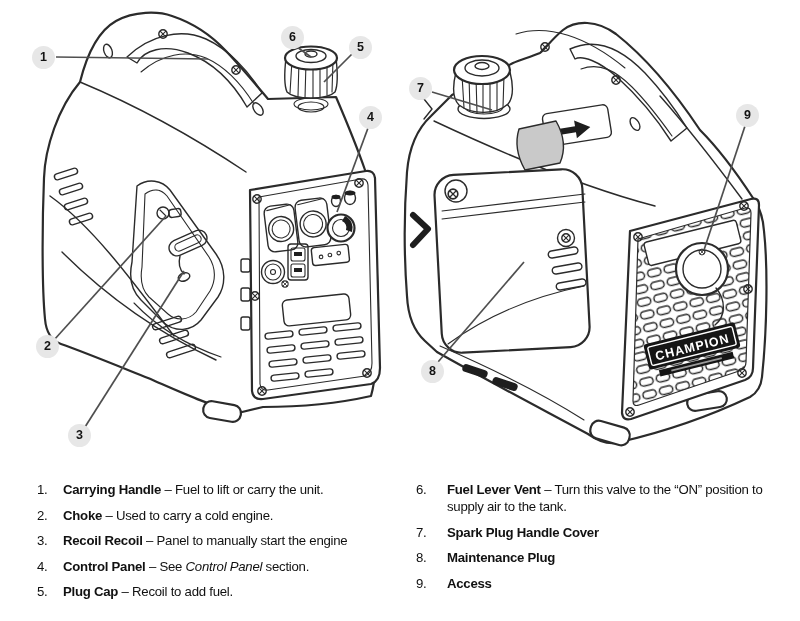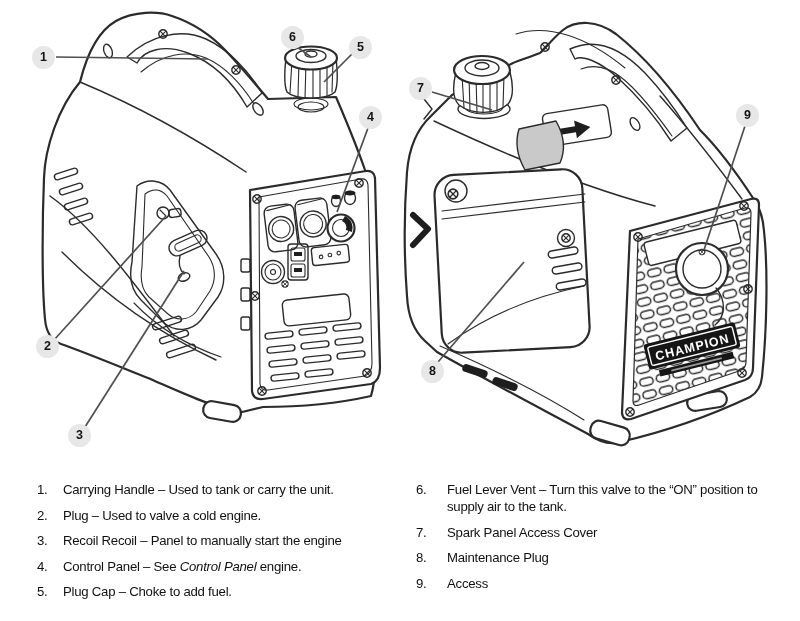--- a/index.html
+++ b/index.html
@@ -20,21 +20,21 @@
       text-align:center;font-weight:bold;font-size:12.5px;line-height:23px;color:#141414;}
   
   .col{position:absolute;top:481px;}
   .colL{left:37px;width:360px;}
   .colR{left:416px;width:368px;}
   .li{display:flex;margin-bottom:8.5px;font-size:13.2px;line-height:17px;letter-spacing:-0.25px;}
   .num{flex:0 0 26px;}
   .colR .num{flex:0 0 31px;}
   .txt{flex:1 1 auto;}
   .colR .txt{max-width:335px;}
-  .txt b{font-weight:400;}
+  .txt b{font-weight:700;}
   .txt i{font-style:italic;}
 </style>
 </head>
 <body>
 
 <div class="page">
 
   <div class="diagram">
     <svg width="800" height="478" viewBox="0 0 800 478">
       <defs>
@@ -323,48 +323,48 @@
     <div class="co" style="left:349px;top:36px">5</div>
     <div class="co" style="left:281px;top:26px">6</div>
     <div class="co" style="left:409px;top:77px">7</div>
     <div class="co" style="left:421px;top:360px">8</div>
     <div class="co" style="left:736px;top:104px">9</div>
   </div>
 
   <div class="col colL">
     <div class="li">
       <span class="num">1.</span>
-      <span class="txt"><b>Carrying Handle</b><span> – </span><span>Used to tank or carry the unit.</span></span>
+      <span class="txt"><b>Carrying Handle</b><span> – </span><span>Fuel to lift or carry the unit.</span></span>
     </div>
     <div class="li">
       <span class="num">2.</span>
-      <span class="txt"><b>Plug</b><span> – </span><span>Used to valve a cold engine.</span></span>
+      <span class="txt"><b>Choke</b><span> – </span><span>Used to carry a cold engine.</span></span>
     </div>
     <div class="li">
       <span class="num">3.</span>
       <span class="txt"><b>Recoil Recoil</b><span> – </span><span>Panel to manually start the engine</span></span>
     </div>
     <div class="li">
       <span class="num">4.</span>
-      <span class="txt"><b>Control Panel</b><span> – </span><span>See </span><i>Control Panel</i><span> engine.</span></span>
+      <span class="txt"><b>Control Panel</b><span> – </span><span>See </span><i>Control Panel</i><span> section.</span></span>
     </div>
     <div class="li">
       <span class="num">5.</span>
-      <span class="txt"><b>Plug Cap</b><span> – </span><span>Choke to add fuel.</span></span>
+      <span class="txt"><b>Plug Cap</b><span> – </span><span>Recoil to add fuel.</span></span>
     </div>
   </div>
 
   <div class="col colR">
     <div class="li">
       <span class="num">6.</span>
       <span class="txt"><b>Fuel Lever Vent</b><span> – </span><span>Turn this valve to the “ON” position to supply air to the tank.</span></span>
     </div>
     <div class="li">
       <span class="num">7.</span>
-      <span class="txt"><b>Spark Panel Access Cover</b></span>
+      <span class="txt"><b>Spark Plug Handle Cover</b></span>
     </div>
     <div class="li">
       <span class="num">8.</span>
       <span class="txt"><b>Maintenance Plug</b></span>
     </div>
     <div class="li">
       <span class="num">9.</span>
       <span class="txt"><b>Access</b></span>
     </div>
   </div>

